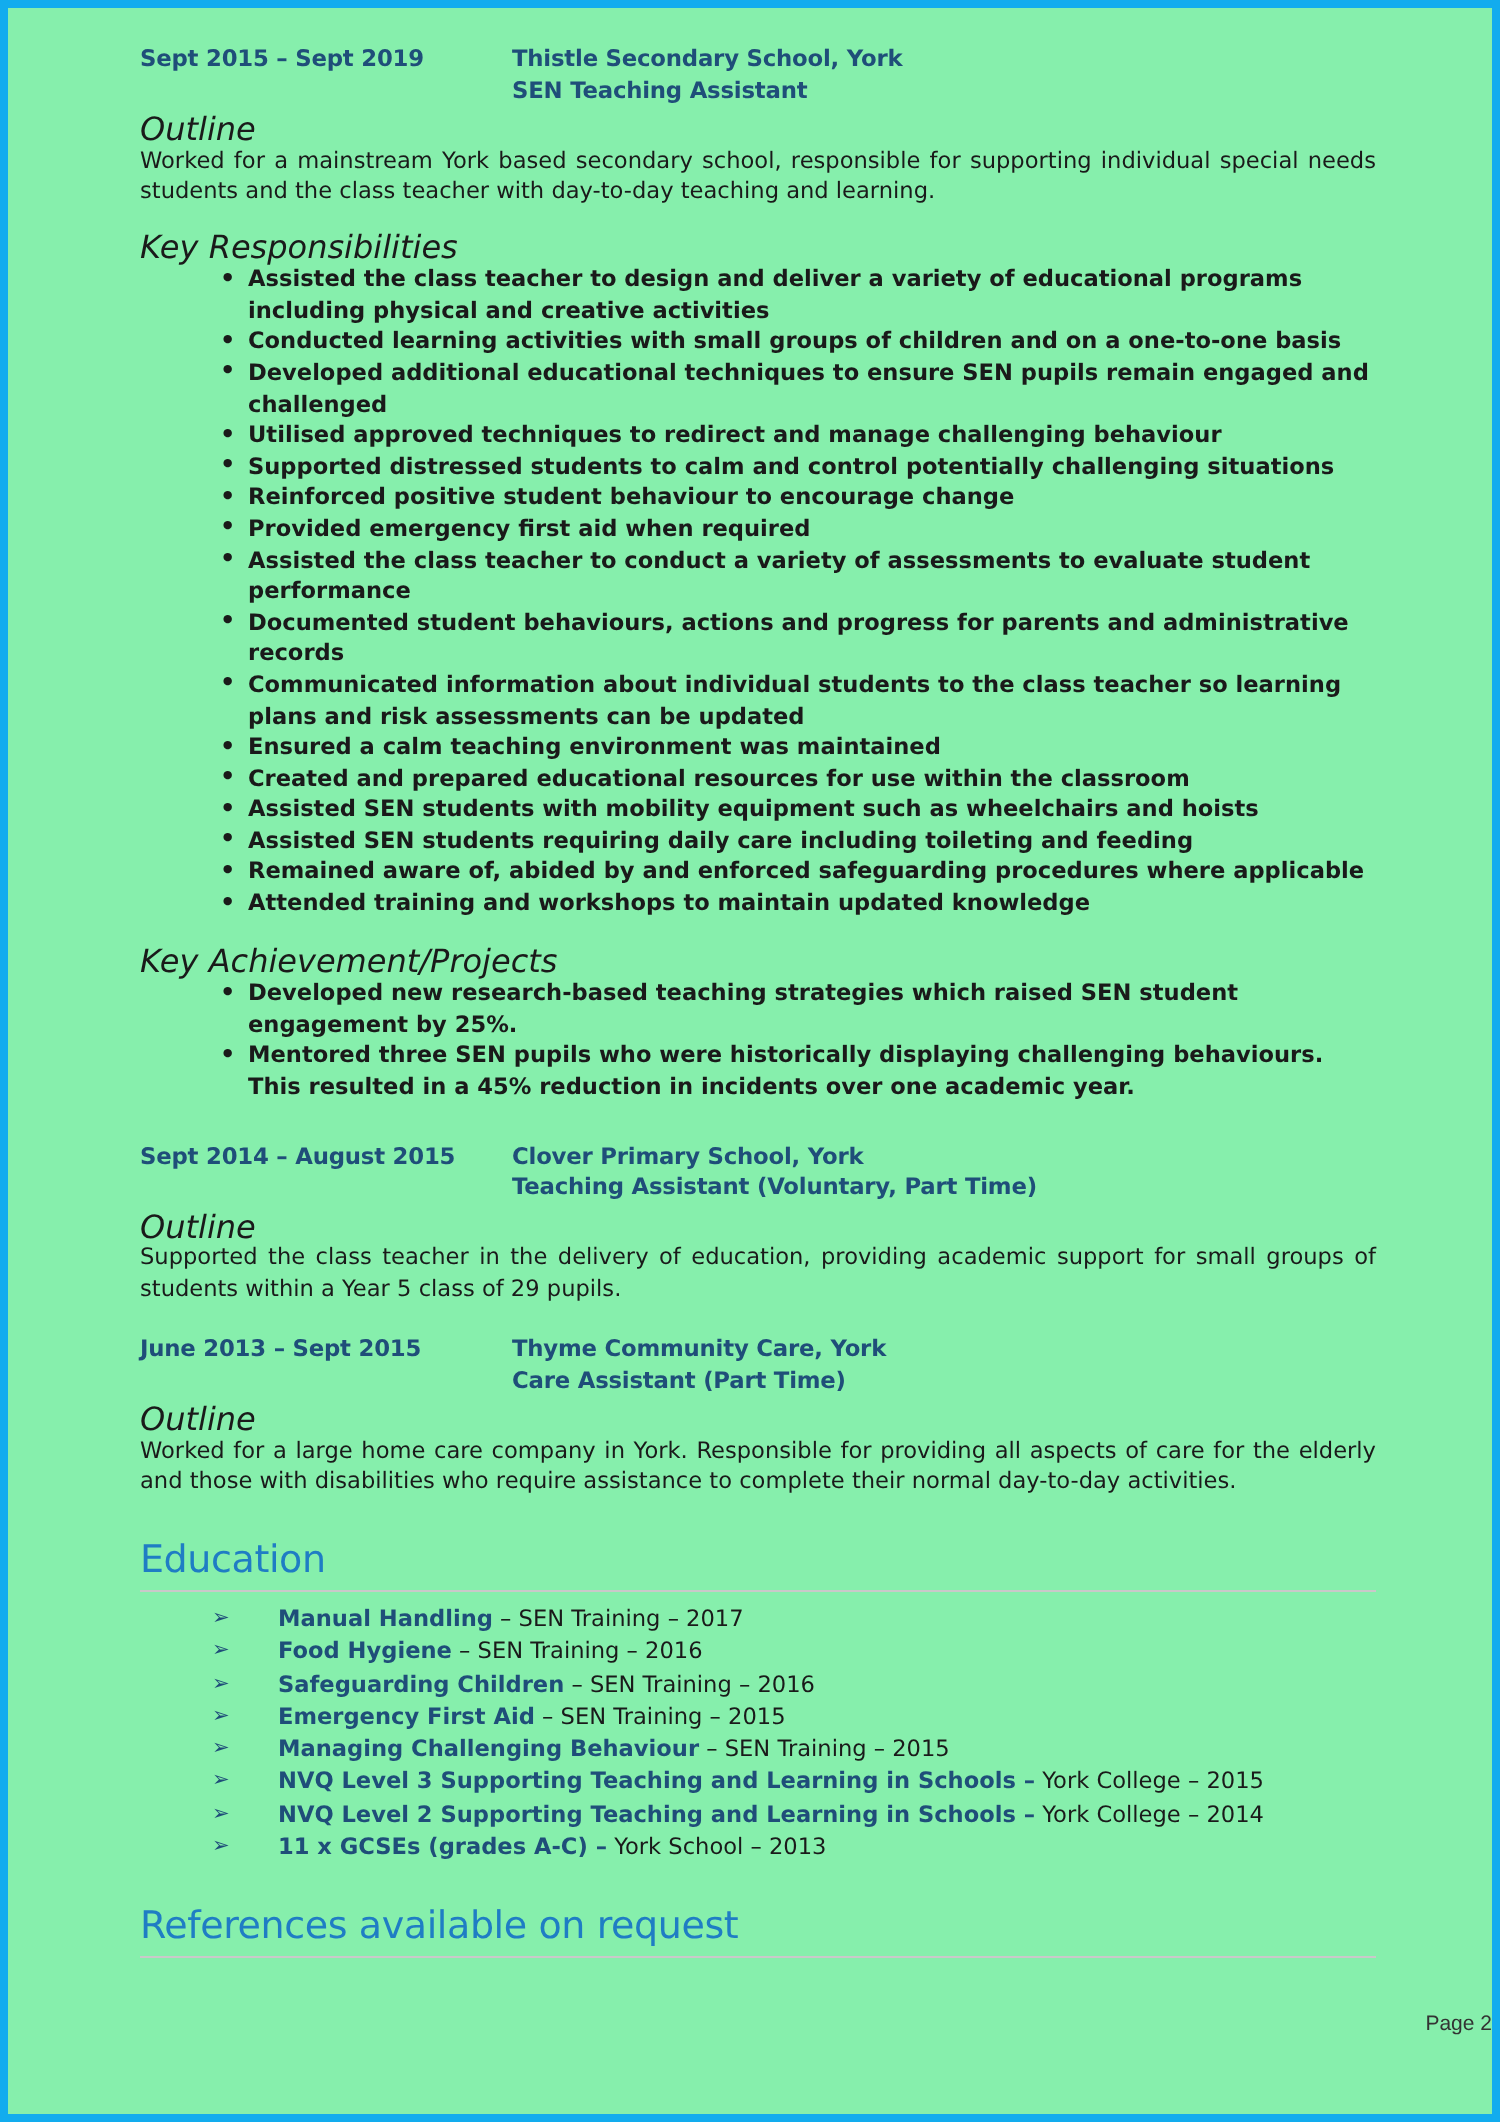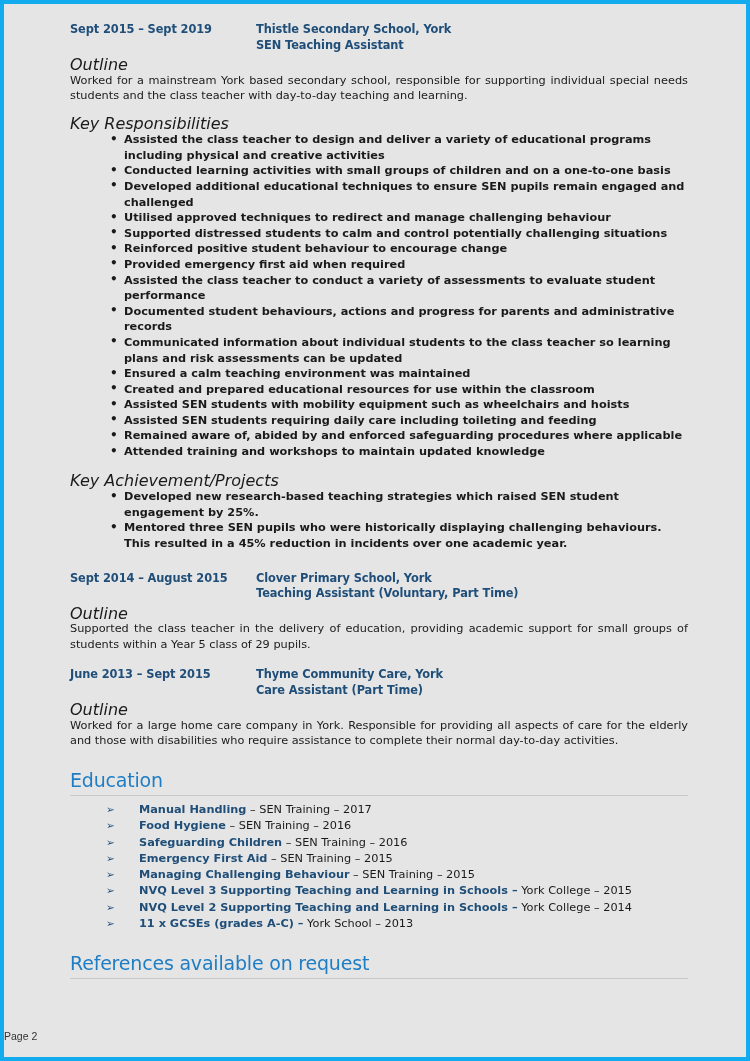--- a/index.html
+++ b/index.html
@@ -9,21 +9,21 @@
     background: #ffffff;
   }
   body {
     font-family: "DejaVu Sans", "Liberation Sans", sans-serif;
   }
   .page {
     position: relative;
     width: 750px;
     height: 1061px;
     box-sizing: border-box;
-    background: #e5e5e5;
+    background: #86efac;
     border: 4px solid #12ACEE;
     overflow: hidden;
   }
   .content {
     position: absolute;
     left: 66px;
     top: 18px;
     width: 618px;
   }
 
@@ -124,22 +124,22 @@
     margin-left: 15px;
   }
   .spacer-md { height: 15px; }
   .spacer-lg { height: 19px; }
 
   
   .footer {
     position: absolute;
     left: 0;
     right: 0;
-    top: 1026px;
-    text-align: left;
+    top: 1002px;
+    text-align: right;
     font-family: "Liberation Sans", sans-serif;
     font-size: 10.5px;
     color: #333333;
   }
 </style>
 </head>
 <body>
 
 <div class="page">
   <div class="content">

